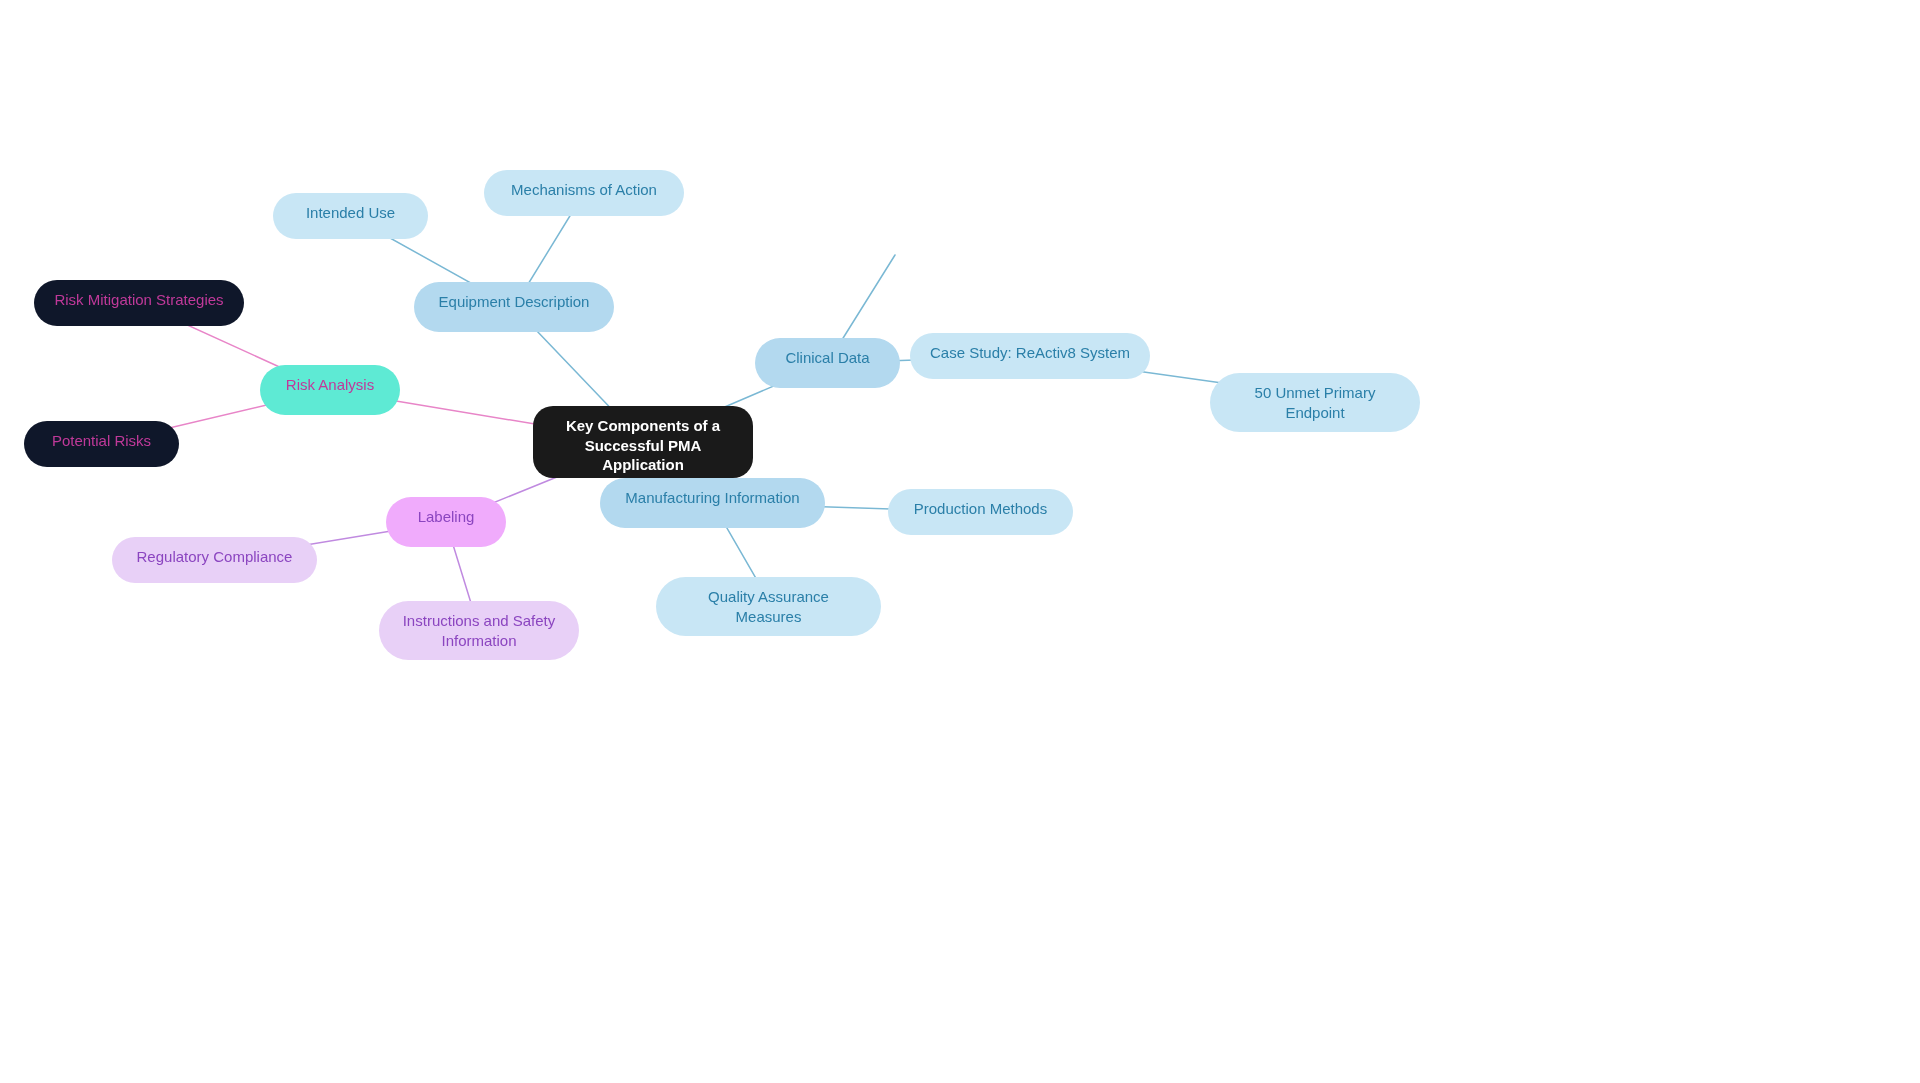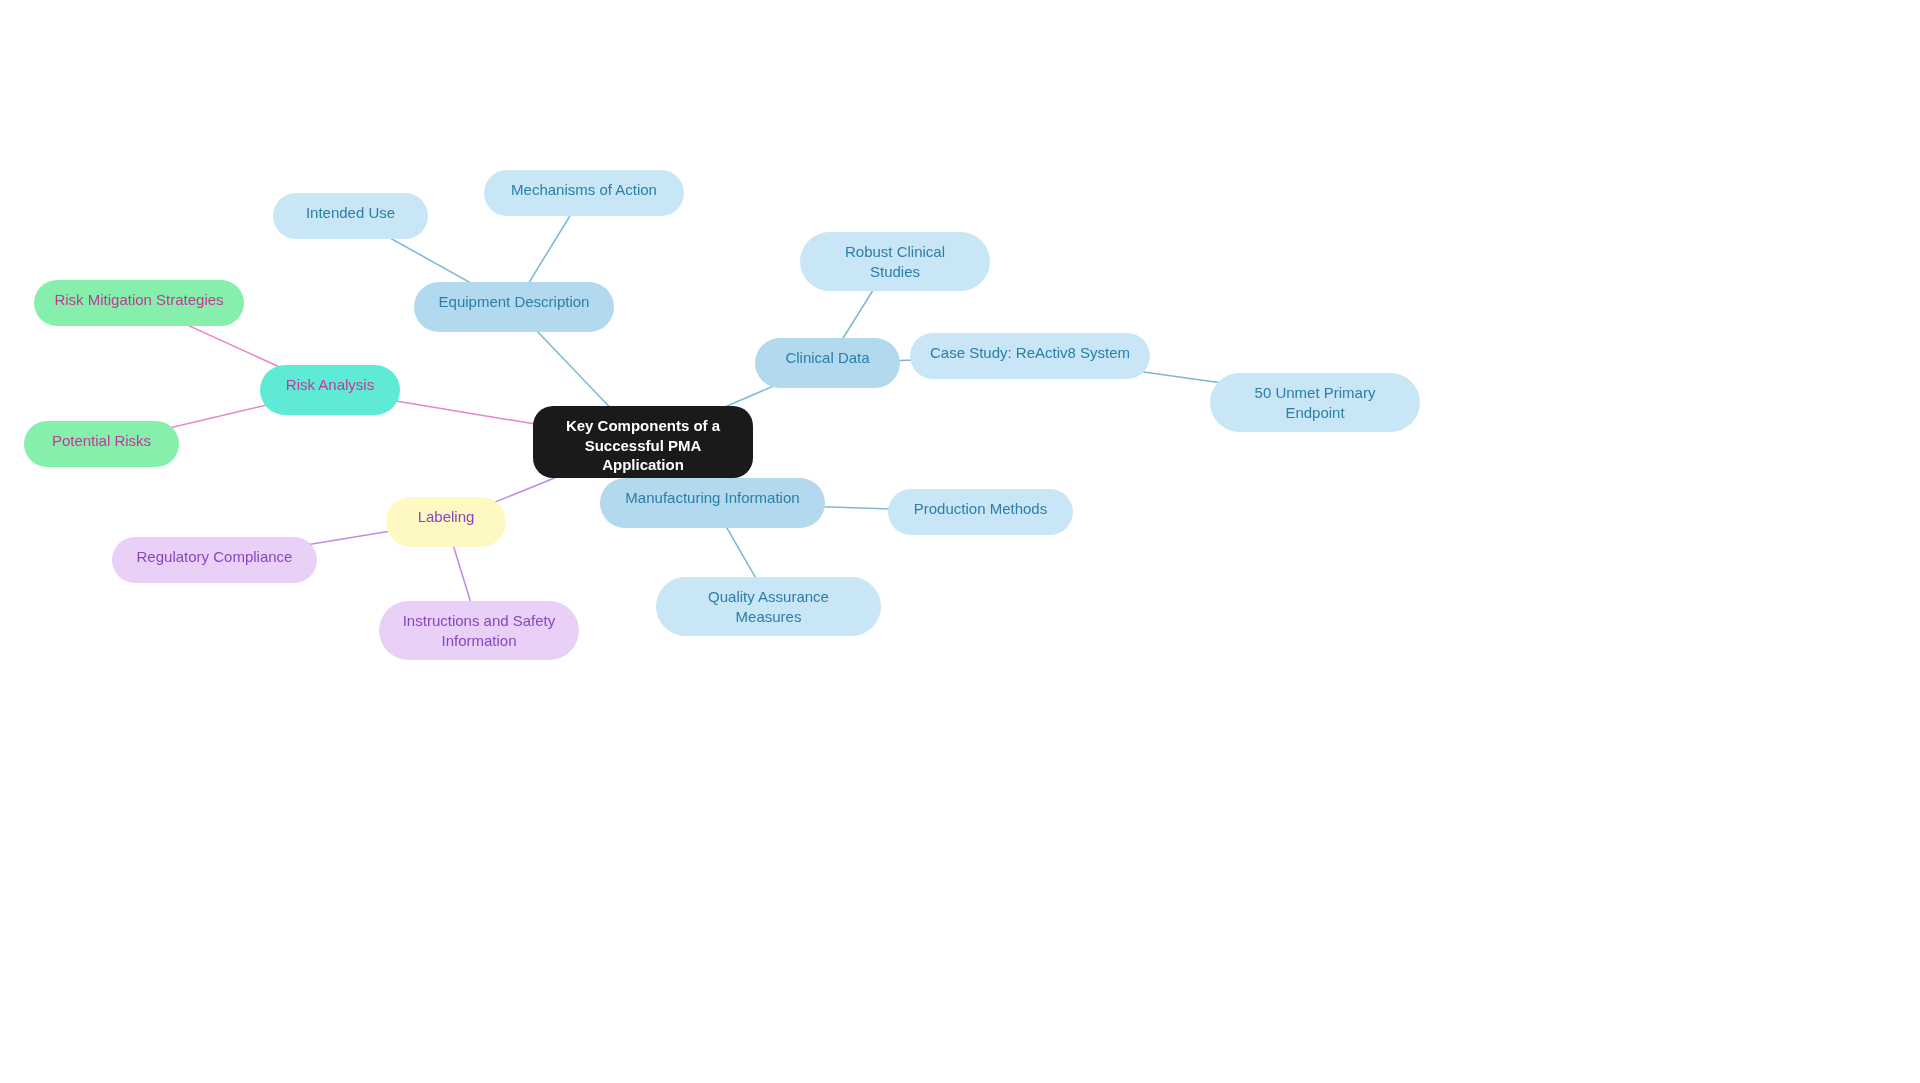--- a/index.html
+++ b/index.html
@@ -51,36 +51,36 @@
       background: #c8e6f5;
       color: #2a7fa8;
       border: none;
     }
     .node-blue-mid {
       background: #b3d9ef;
       color: #2a7fa8;
       border: none;
     }
     .node-pink-light {
-      background: #86efac;
+      background: #0f172a;
       color: #c0399a;
       border: none;
     }
     .node-pink-mid {
       background: #5eead4;
       color: #c0399a;
       border: none;
     }
     .node-purple-light {
       background: #e8d0f7;
       color: #8b45c0;
       border: none;
     }
     .node-purple-mid {
-      background: #fef9c3;
+      background: #f0abfc;
       color: #8b45c0;
       border: none;
     }
   </style>
 </head>
 <body>
 
 <div id="mind-map-container">
   <svg id="connections">
       <line x1="643" y1="442" x2="514" y2="307" stroke="#7ab8d4" stroke-width="1.5" stroke-linecap="round"></line>
@@ -109,23 +109,20 @@
     </div>
     <div class="node node-blue-light" style="left: 273px; top: 193px; width: 155px; min-height: 46px;">
       <span>Intended Use</span>
     </div>
     <div class="node node-blue-light" style="left: 484px; top: 170px; width: 200px; min-height: 46px;">
       <span>Mechanisms of Action</span>
     </div>
     <div class="node node-blue-mid" style="left: 755px; top: 338px; width: 145px; min-height: 50px;">
       <span>Clinical Data</span>
     </div>
-    <div class="node node-blue-light" style="left: 800px; top: 232px; width: 190px; min-height: 46px;">
-      <span>Robust Clinical Studies</span>
-    </div>
     <div class="node node-blue-light" style="left: 910px; top: 333px; width: 240px; min-height: 46px;">
       <span>Case Study: ReActiv8 System</span>
     </div>
     <div class="node node-blue-light" style="left: 1210px; top: 373px; width: 210px; min-height: 46px;">
       <span>50 Unmet Primary Endpoint</span>
     </div>
     <div class="node node-pink-mid" style="left: 260px; top: 365px; width: 140px; min-height: 50px;">
       <span>Risk Analysis</span>
     </div>
     <div class="node node-pink-light" style="left: 34px; top: 280px; width: 210px; min-height: 46px;">

